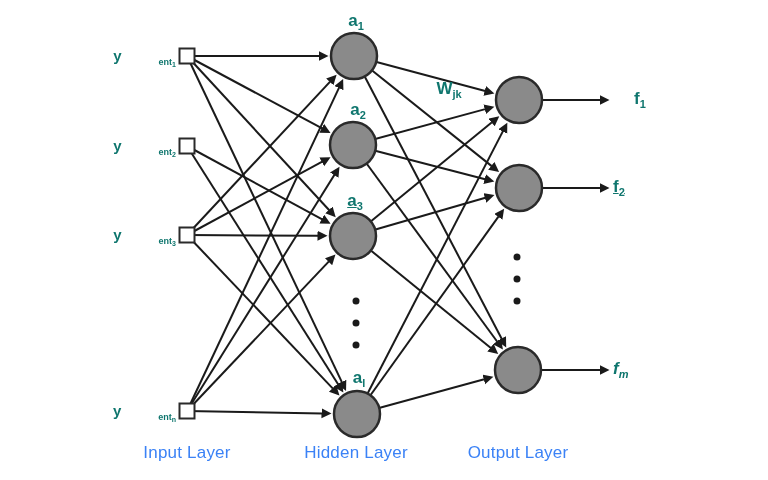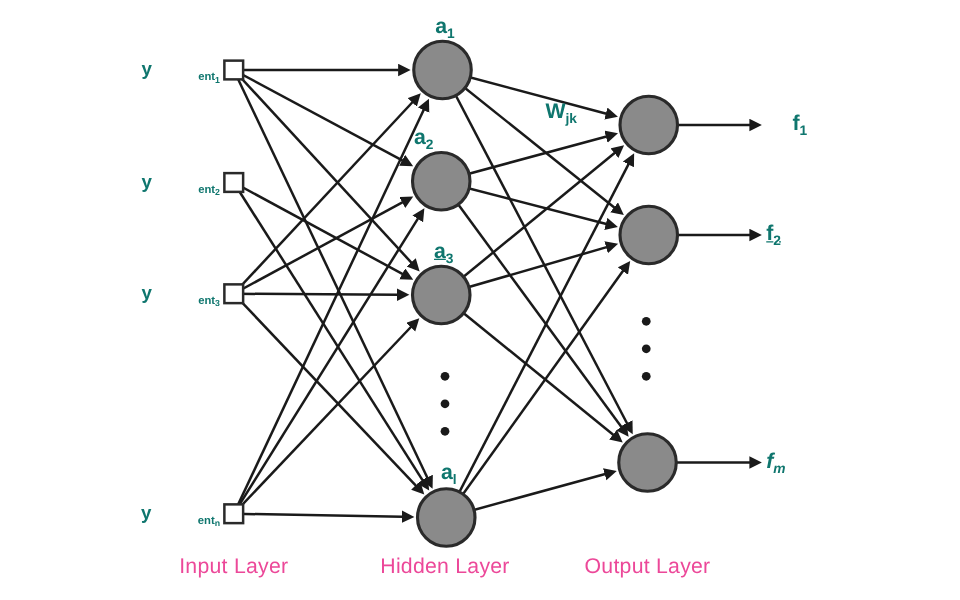--- a/index.html
+++ b/index.html
@@ -10,21 +10,21 @@
   .lbl{position:absolute;white-space:nowrap;color:#0f766e;}
   
   .b{font-weight:bold;font-size:17px;line-height:1;}
   .s{font-weight:bold;font-size:11px;position:relative;top:4px;line-height:1;}
   
   .yb{font-weight:bold;font-size:15px;line-height:1;}
   .ys{font-weight:bold;font-size:9px;position:relative;top:4px;line-height:1;margin-left:37px;}
   .yss{font-weight:bold;font-size:7px;position:relative;top:6px;line-height:1;}
   .hidden-name{transform:translateX(-50%);}
   .weight-name{transform:translateX(-50%);}
-  .caption{font-size:17px;color:#ec4899;transform:translateX(-50%);letter-spacing:0.2px;}
+  .caption{font-size:17px;color:#3b82f6;transform:translateX(-50%);letter-spacing:0.2px;}
   .in-name{text-align:right;}
 </style>
 </head>
 <body>
 
 <div class="stage">
   <svg id="net-svg" width="768" height="480" viewBox="0 0 768 480">
     <defs>
       <marker id="arrow" markerUnits="userSpaceOnUse" markerWidth="12" markerHeight="12" refX="0.5" refY="5" orient="auto">
         <path d="M0,0 L10,5 L0,10 z" fill="#1a1a1a"></path>
@@ -84,21 +84,21 @@
 
   <div id="labels">
     <div class="lbl caption" style="left:187px;top:443px;">Input Layer</div>
     <div class="lbl caption" style="left:518px;top:443px;">Output Layer</div>
     <div class="lbl caption" style="left:356px;top:443px;">Hidden Layer</div>
   <div class="lbl in-name" style="right:592px;top:47px;"><span class="yb">y</span><span class="ys">ent</span><span class="yss">1</span></div>
       <div class="lbl in-name" style="right:592px;top:137px;"><span class="yb">y</span><span class="ys">ent</span><span class="yss">2</span></div>
       <div class="lbl in-name" style="right:592px;top:226px;"><span class="yb">y</span><span class="ys">ent</span><span class="yss">3</span></div>
       <div class="lbl in-name" style="right:592px;top:402px;"><span class="yb">y</span><span class="ys">ent</span><span class="yss">n</span></div>
       <div class="lbl hidden-name" style="left:356px;top:12px;"><span class="b">a</span><span class="s">1</span></div>
-      <div class="lbl hidden-name" style="left:339px;top:101px;"><span class="b">a</span><span class="s">2</span></div>
+      <div class="lbl hidden-name" style="left:358px;top:101px;"><span class="b">a</span><span class="s">2</span></div>
       <div class="lbl hidden-name" style="left:355px;top:192px;text-decoration:underline;"><span class="b">a</span><span class="s">3</span></div>
       <div class="lbl hidden-name" style="left:359px;top:369px;"><span class="b">a</span><span class="s">l</span></div>
       <div class="lbl " style="left:613px;top:90px;margin-left:21px;"><span class="b">f</span><span class="s">1</span></div>
       <div class="lbl " style="left:613px;top:178px;text-decoration:underline;"><span class="b">f</span><span class="s">2</span></div>
       <div class="lbl " style="left:613px;top:360px;font-style:italic;"><span class="b">f</span><span class="s">m</span></div>
       <div class="lbl weight-name" style="left:449px;top:42px;margin-top:38px;"><span class="b">W</span><span class="s">jk</span></div>
     </div>
 </div>
 
 </body></html>

